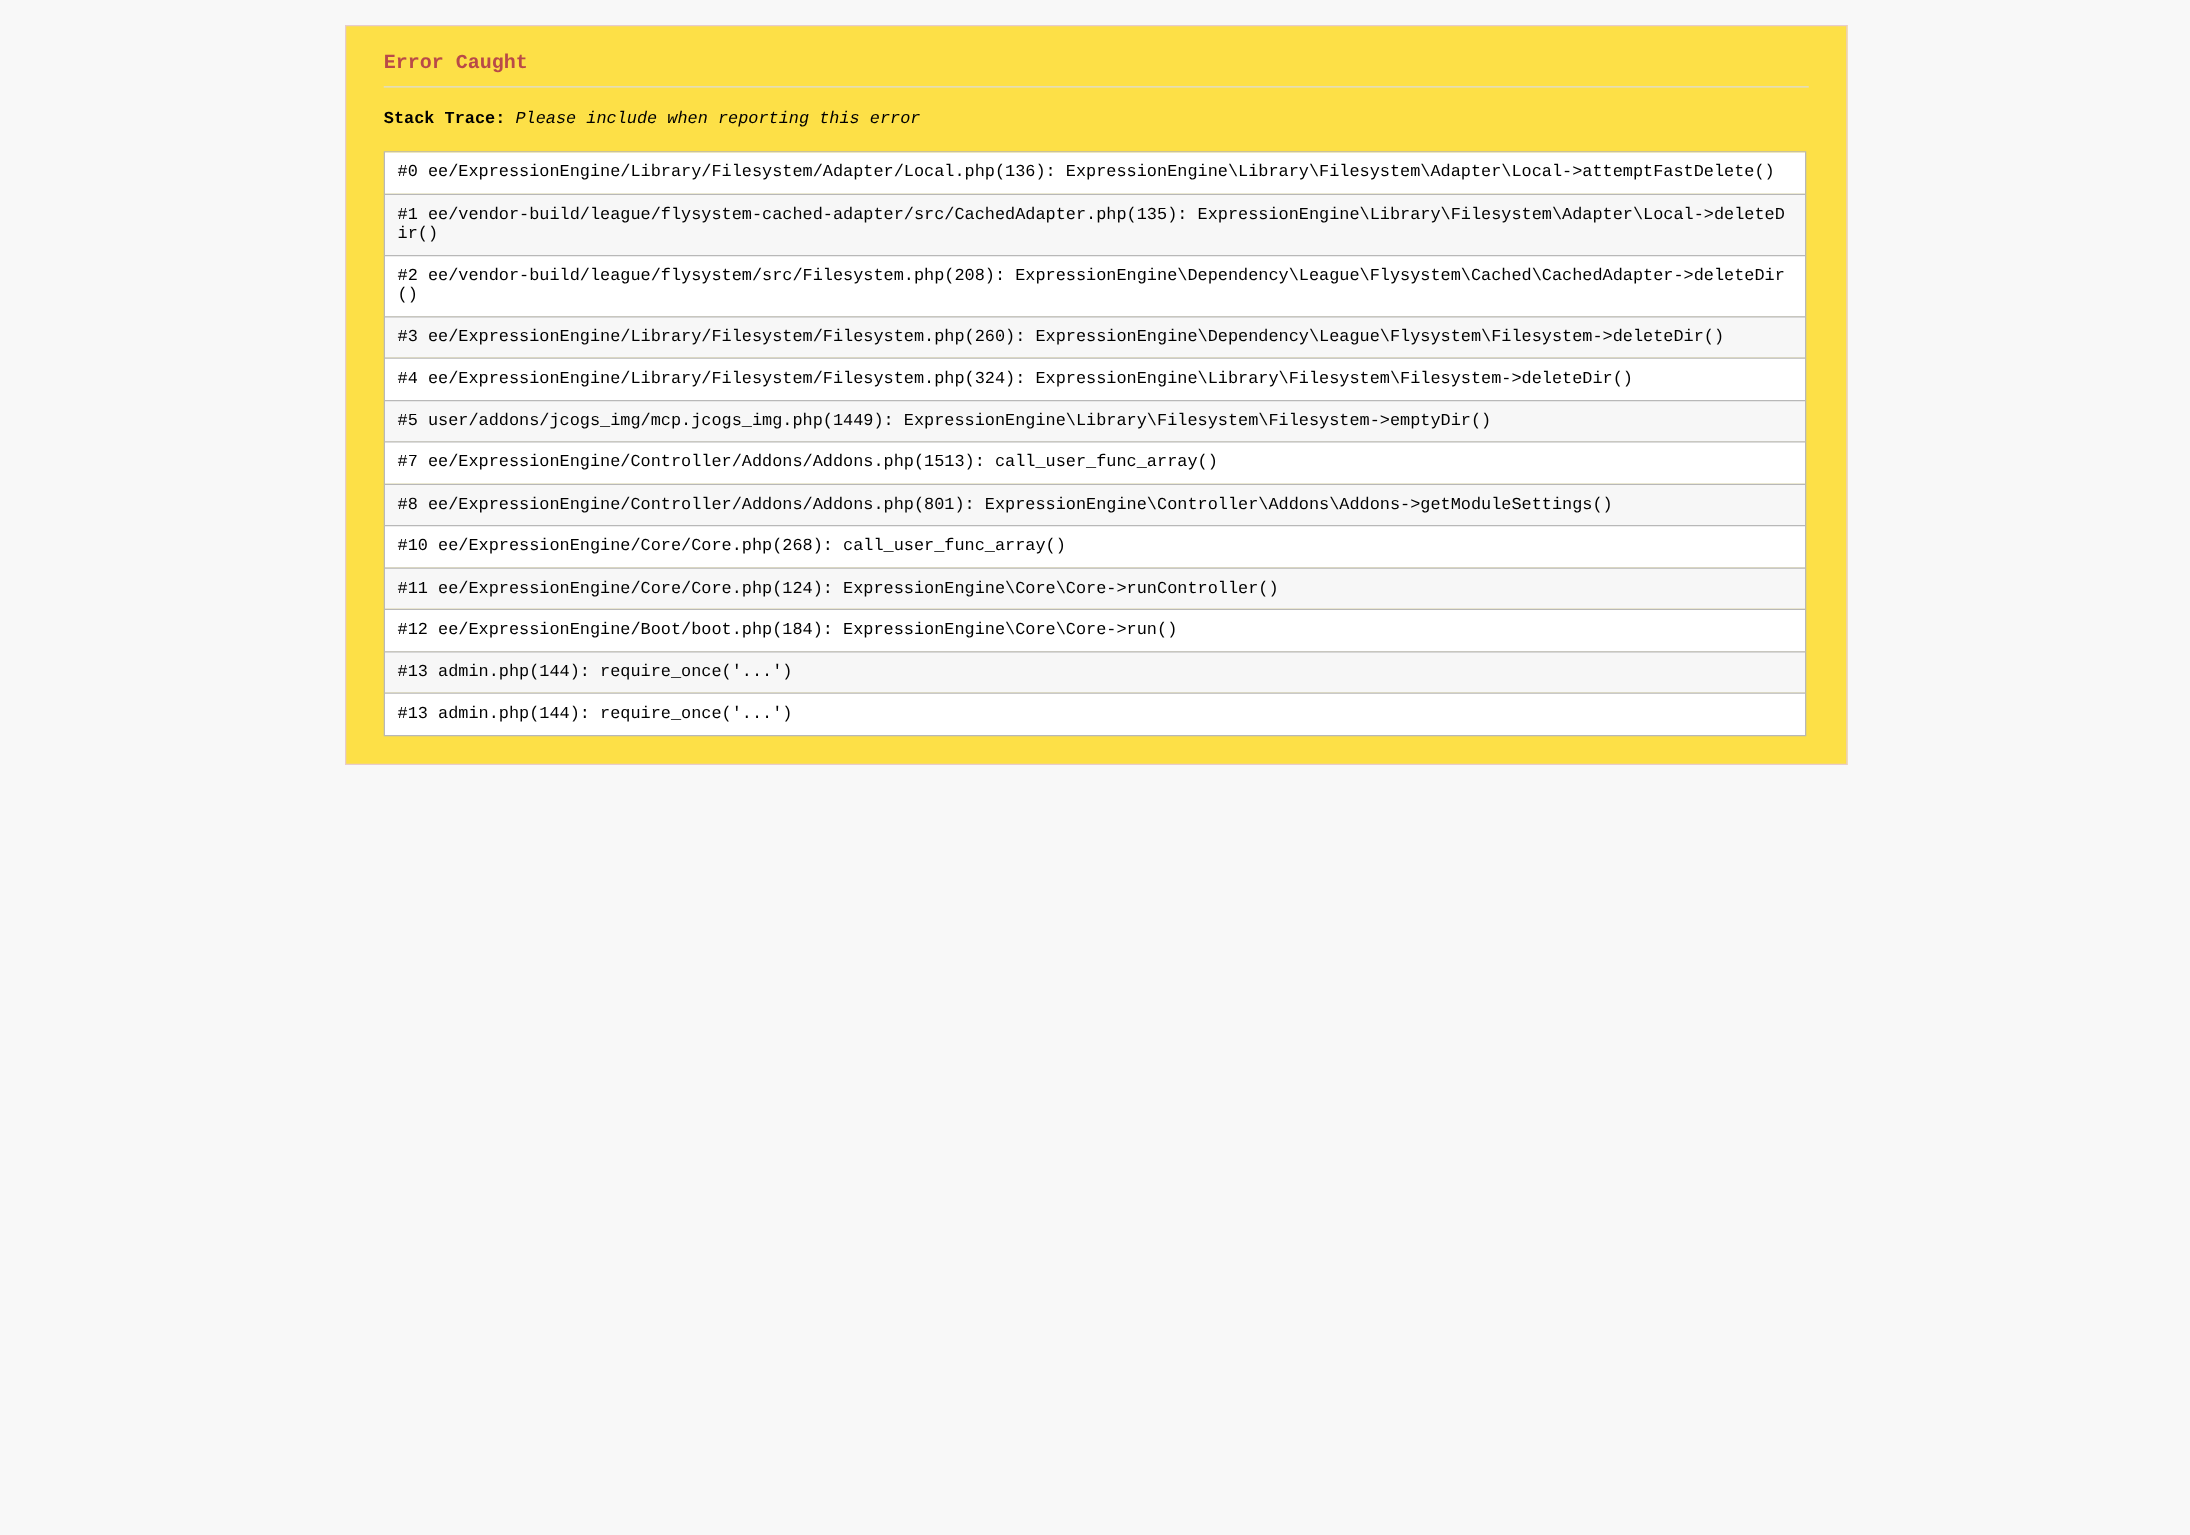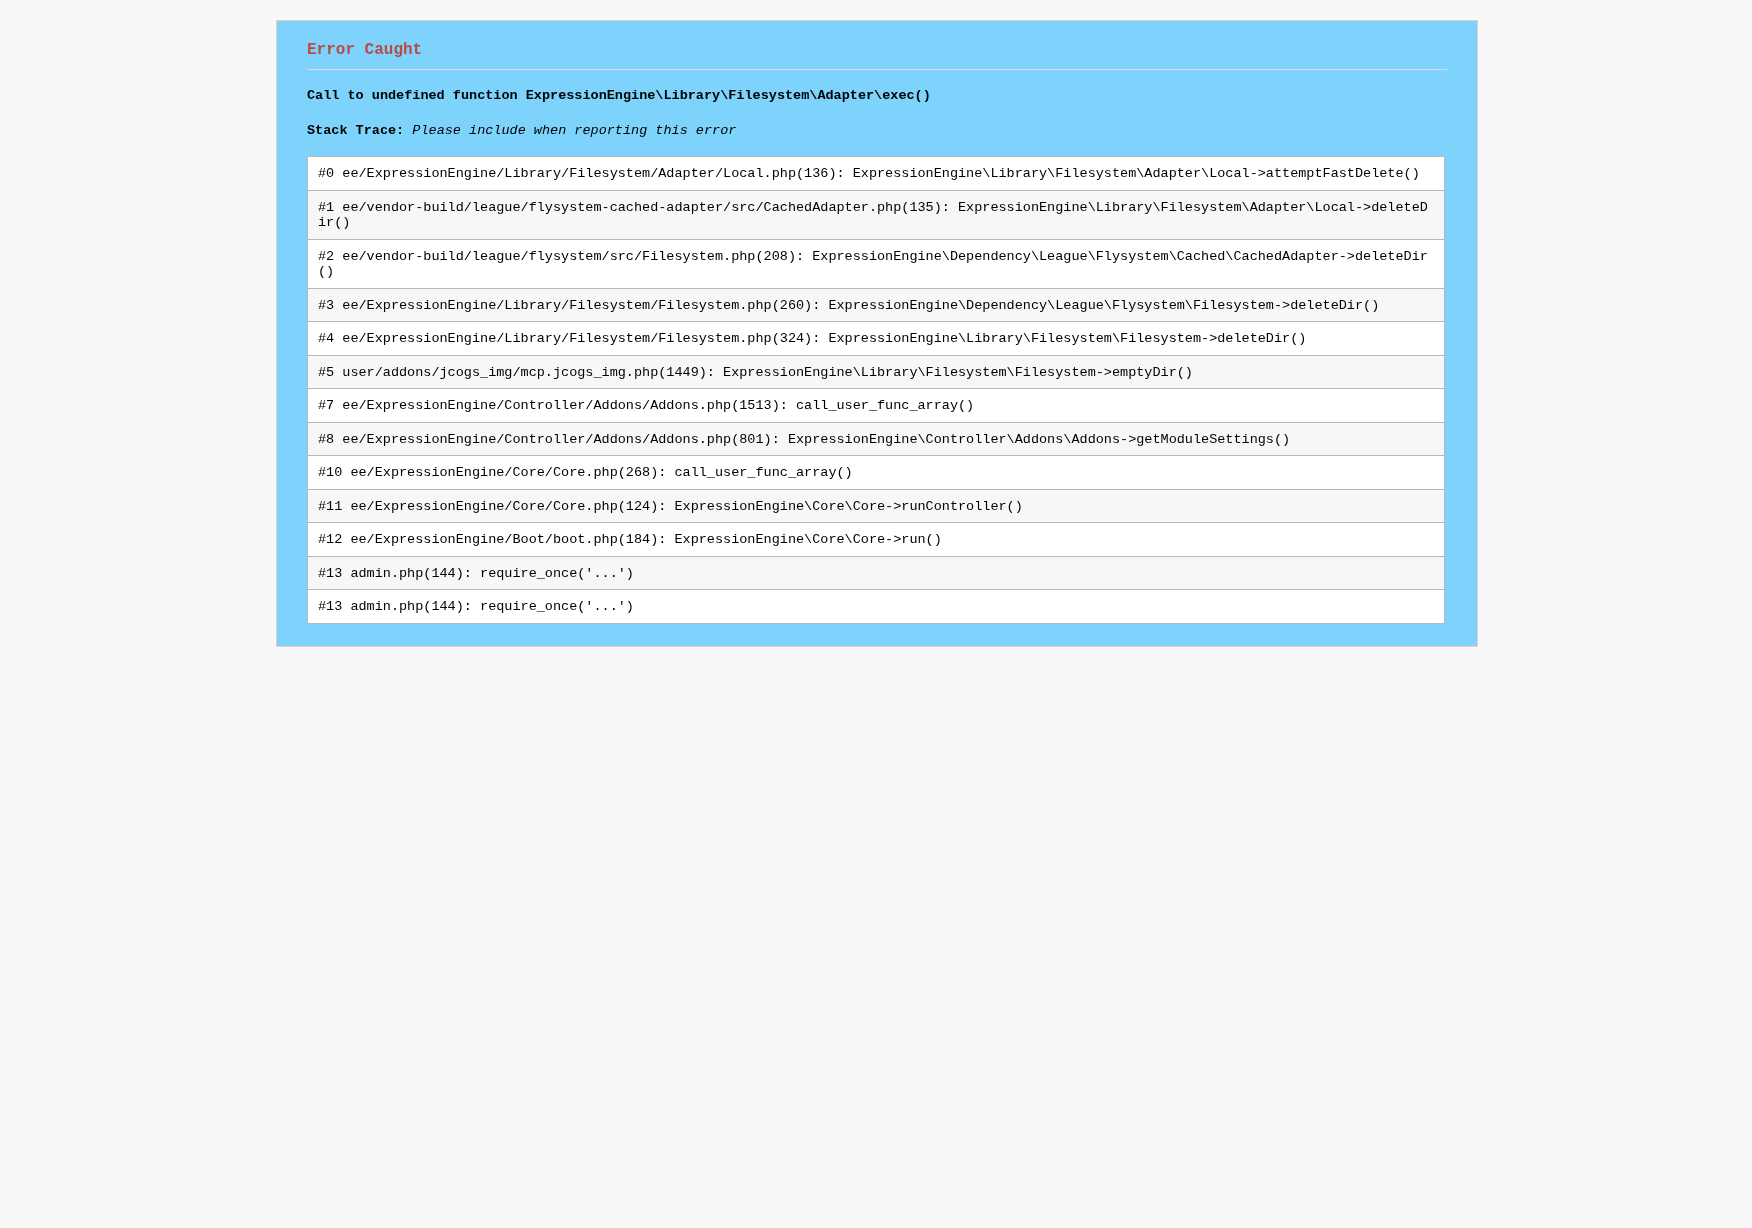--- a/index.html
+++ b/index.html
@@ -13,21 +13,21 @@
       position: relative;
       font-family: "Liberation Mono", "DejaVu Sans Mono", monospace;
       color: #000;
     }
     .error-box {
       position: absolute;
       left: 276px;
       top: 20px;
       width: 1140px;
       padding: 18px 30px 22px 30px;
-      background: #7dd3fc;
+      background: #fde047;
       border: 1px solid #e8cccc;
     }
     .error-title {
       margin: 0;
       font-size: 16px;
       font-weight: bold;
       color: #b94a48;
       line-height: 22px;
       padding-bottom: 8px;
       border-bottom: 1px solid #dcdcdc;
@@ -67,21 +67,20 @@
       background: #ffffff;
     }
     .trace-row:first-child { border-top: none; }
     .trace-row:nth-child(even) { background: #f7f7f7; }
   </style>
 </head>
 <body>
 
 <div class="error-box">
   <h2 class="error-title">Error Caught</h2>
-  <p class="error-message">Call to undefined function ExpressionEngine\Library\Filesystem\Adapter\exec()</p>
   <p class="trace-heading"><b>Stack Trace:</b> <i>Please include when reporting this error</i></p>
   <ul class="trace-list">
     <li class="trace-row">#0 ee/ExpressionEngine/Library/Filesystem/Adapter/Local.php(136): ExpressionEngine\Library\Filesystem\Adapter\Local-&gt;attemptFastDelete()</li>
     <li class="trace-row">#1 ee/vendor-build/league/flysystem-cached-adapter/src/CachedAdapter.php(135): ExpressionEngine\Library\Filesystem\Adapter\Local-&gt;deleteDir()</li>
     <li class="trace-row">#2 ee/vendor-build/league/flysystem/src/Filesystem.php(208): ExpressionEngine\Dependency\League\Flysystem\Cached\CachedAdapter-&gt;deleteDir()</li>
     <li class="trace-row">#3 ee/ExpressionEngine/Library/Filesystem/Filesystem.php(260): ExpressionEngine\Dependency\League\Flysystem\Filesystem-&gt;deleteDir()</li>
     <li class="trace-row">#4 ee/ExpressionEngine/Library/Filesystem/Filesystem.php(324): ExpressionEngine\Library\Filesystem\Filesystem-&gt;deleteDir()</li>
     <li class="trace-row">#5 user/addons/jcogs_img/mcp.jcogs_img.php(1449): ExpressionEngine\Library\Filesystem\Filesystem-&gt;emptyDir()</li>
     <li class="trace-row">#7 ee/ExpressionEngine/Controller/Addons/Addons.php(1513): call_user_func_array()</li>
     <li class="trace-row">#8 ee/ExpressionEngine/Controller/Addons/Addons.php(801): ExpressionEngine\Controller\Addons\Addons-&gt;getModuleSettings()</li>

